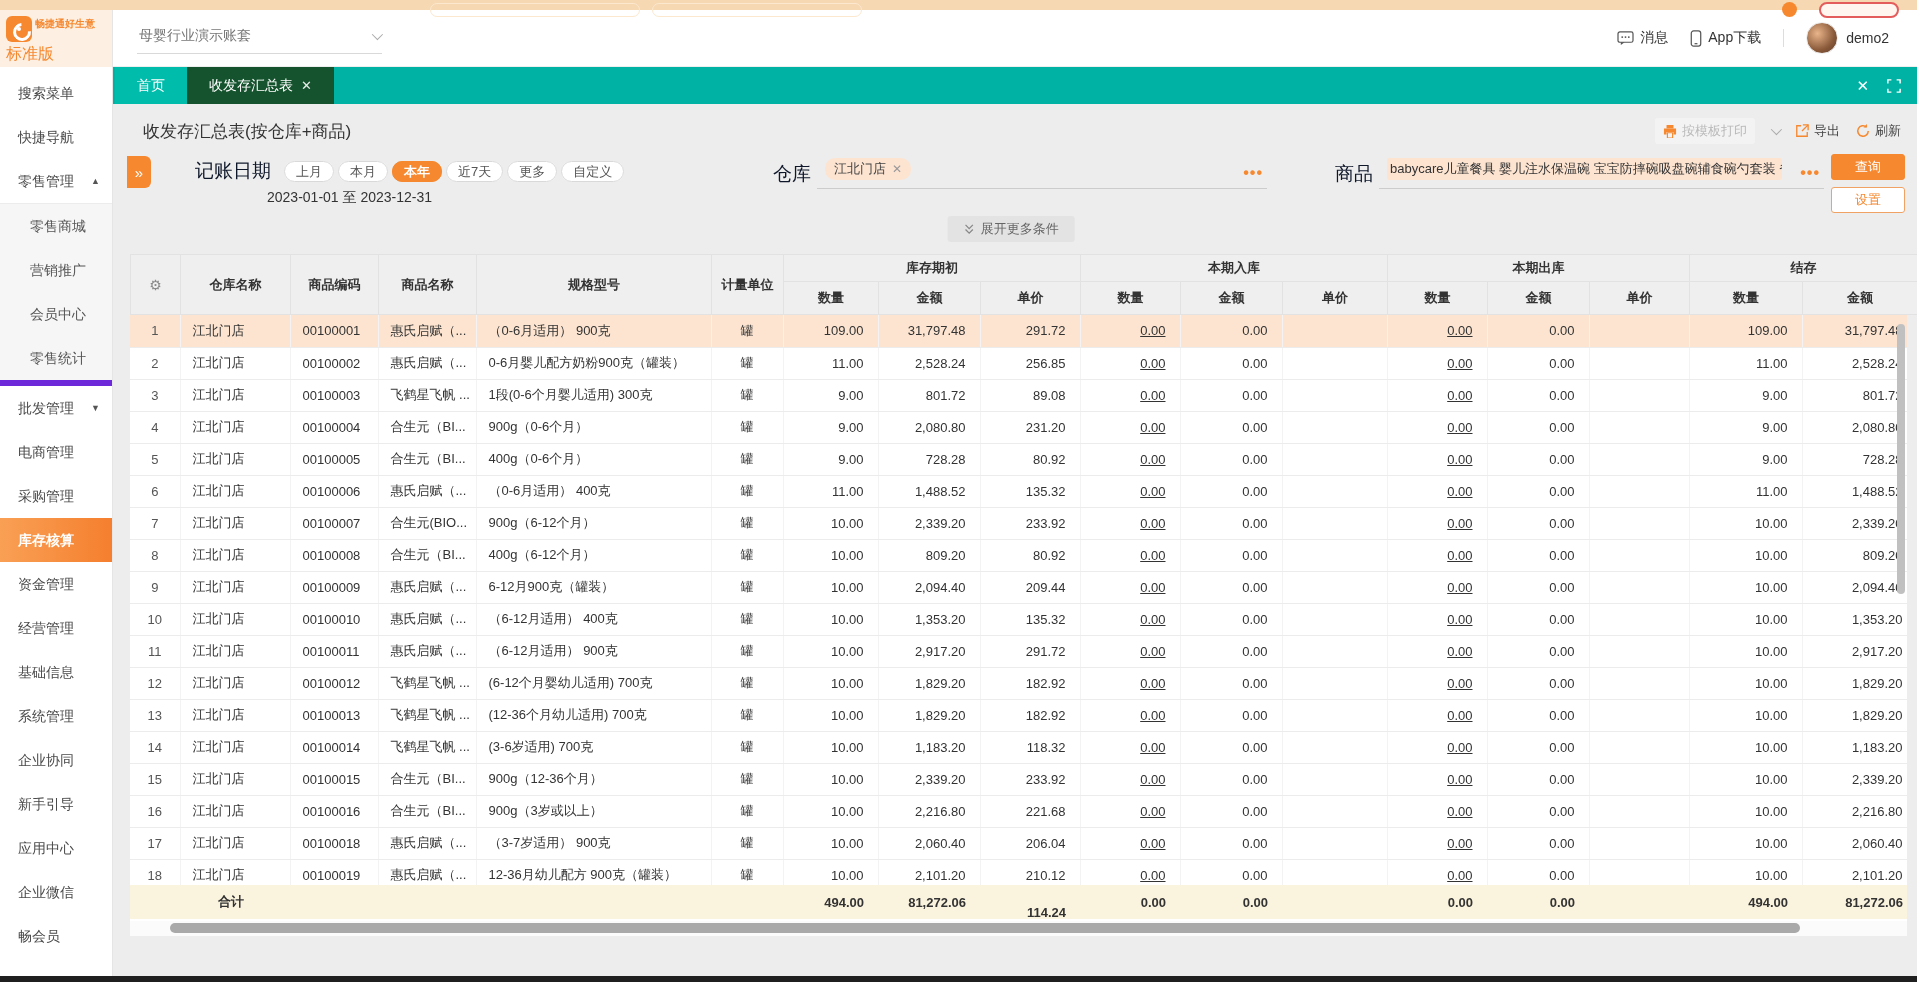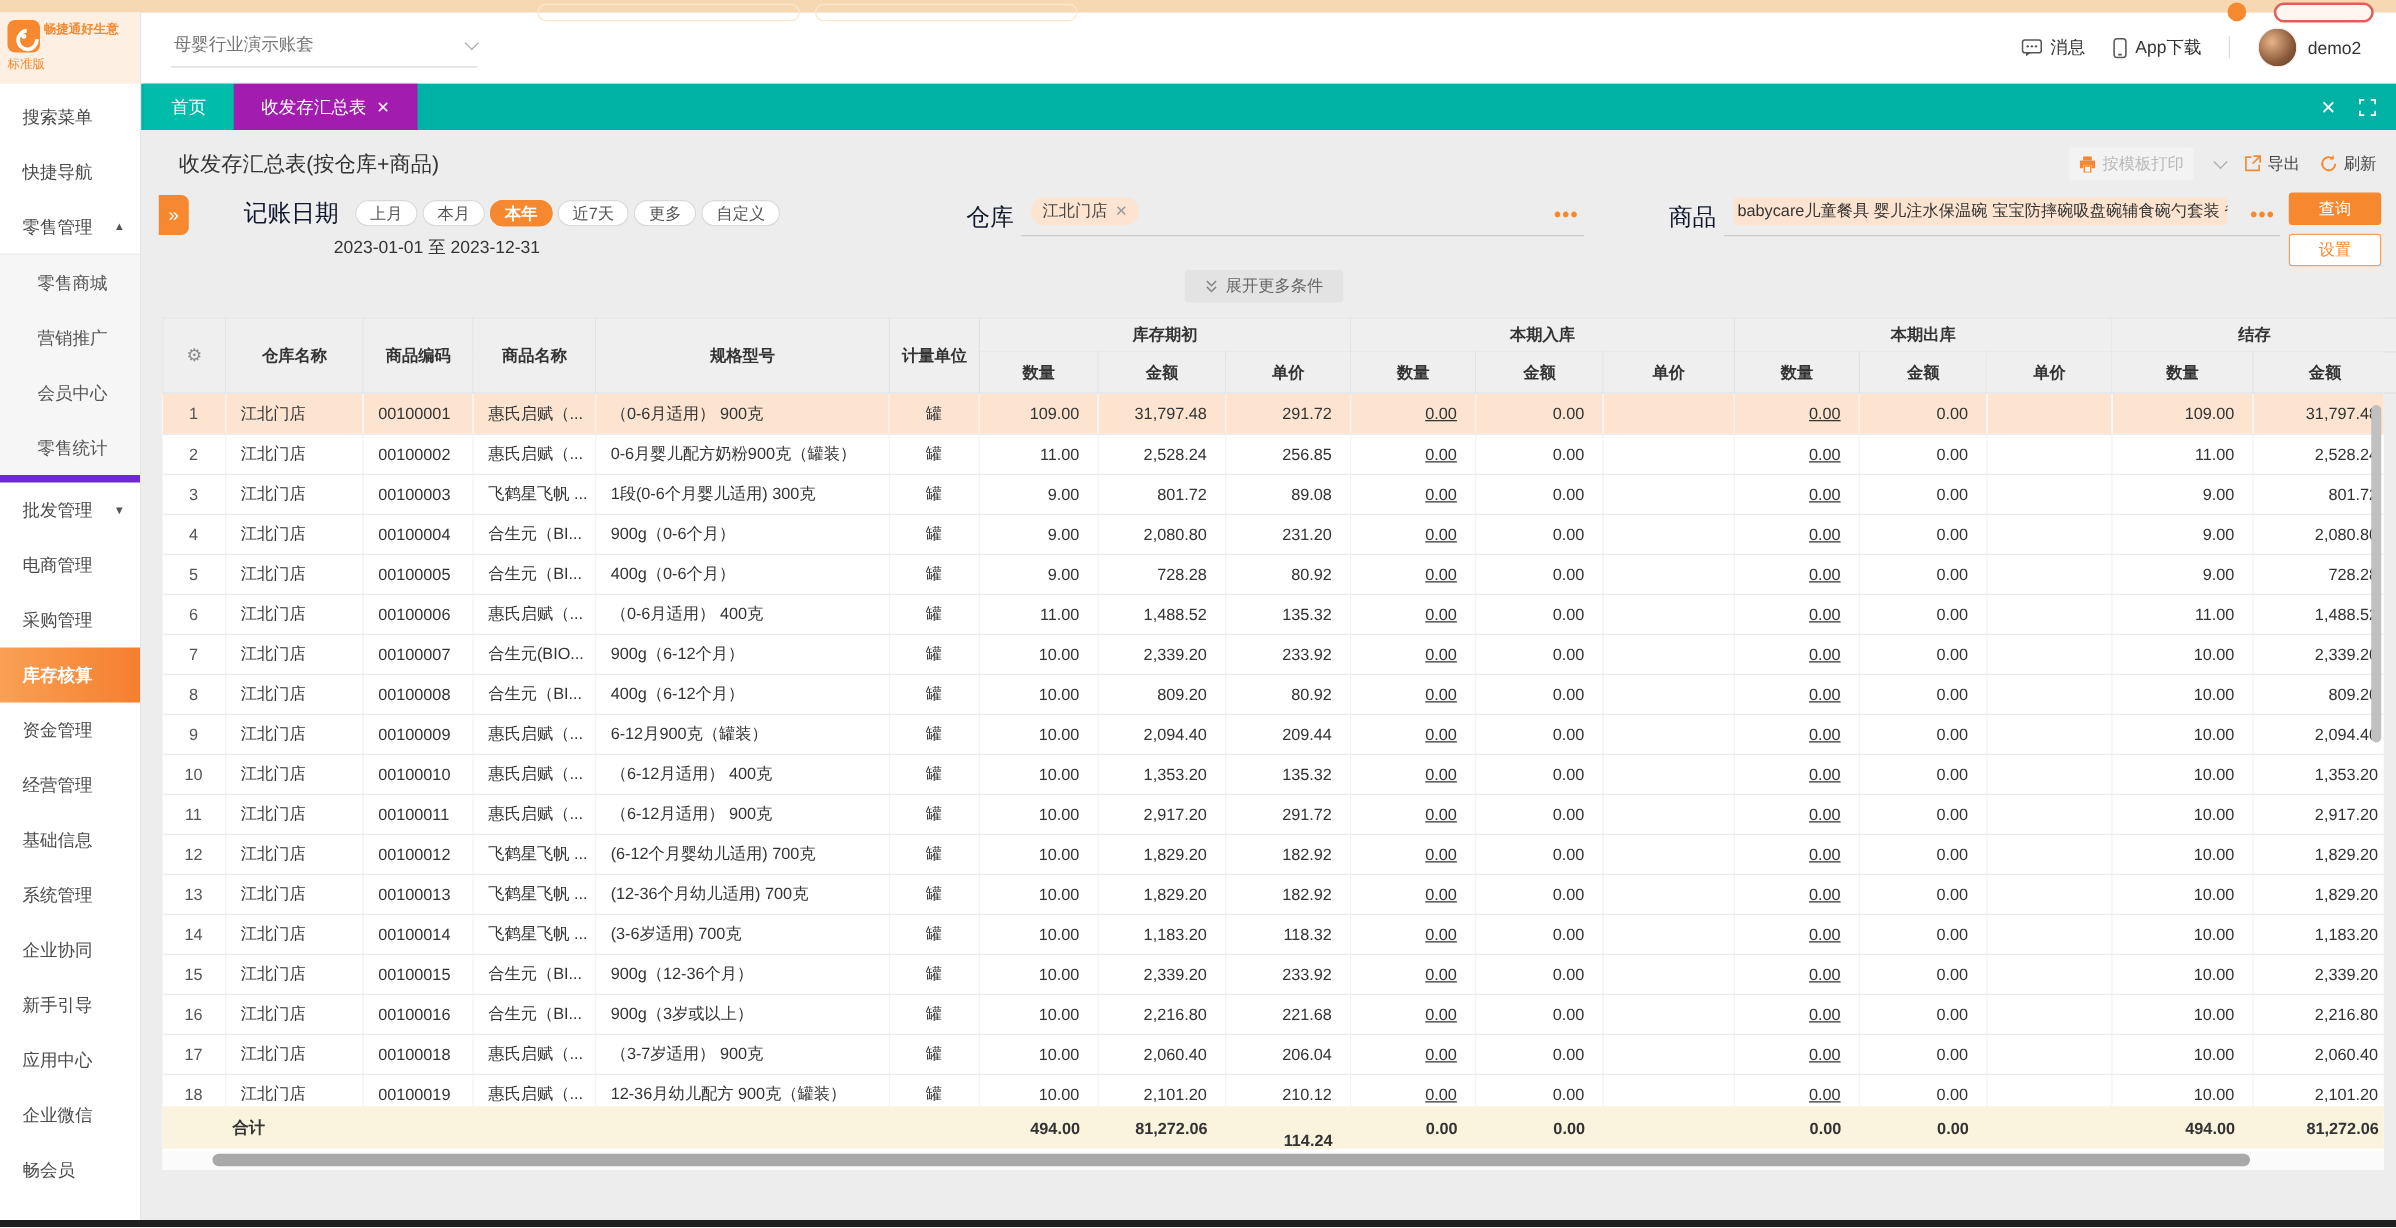--- a/index.html
+++ b/index.html
@@ -11,21 +11,21 @@
   .app { display:flex; height:966px; }
 
   
   .sidebar { width:113px; background:#fff; border-right:1px solid #e5e5e5; flex:none; display:flex; flex-direction:column; }
   .logo-block { height:57px; background:#fdf0e3; padding:6px 4px 4px 6px; position:relative; flex:none; }
   .logo-row { display:flex; align-items:flex-start; }
   .logo-mark { width:26px; height:26px; background:#f6882f; border-radius:6px; position:relative; flex:none; }
   .logo-mark::after { content:""; position:absolute; left:7px; top:7px; width:12px; height:12px; border:3px solid #fff; border-radius:50%; border-top-color:transparent; transform:rotate(40deg); }
   .logo-mark::before { content:""; position:absolute; left:11px; top:11px; width:4px; height:4px; background:#fff; border-radius:50%; z-index:2; }
   .brand-text { color:#f6882f; font-size:10px; font-weight:bold; margin-left:3px; margin-top:2px; line-height:11px; width:60px; }
-  .edition { color:#f6882f; font-size:10px; margin-top:2px; }
+  .edition { color:#f6882f; font-size:16px; margin-top:2px; }
   .sb-menu { flex:1; overflow:hidden; padding-top:4px; }
   .sb-item { height:44px; line-height:44px; padding-left:18px; font-size:14px; color:#4a4a4a; cursor:pointer; position:relative; white-space:nowrap; }
   .sb-item .arr { position:absolute; right:12px; font-size:9px; color:#555; }
   .sb-item.active { background:linear-gradient(90deg,#f9a055,#f57f2e); color:#fff; font-weight:bold; }
   .sb-sub { background:#f6f6f6; border-top:1px solid #ececec; border-bottom:6px solid #6d28d9; }
   .sb-sub .sb-item { padding-left:30px; color:#555; }
 
   
   .main-col { flex:1; display:flex; flex-direction:column; min-width:0; }
   .topbar { height:57px; background:#fff; display:flex; align-items:center; border-bottom:1px solid #eee; flex:none; }
@@ -33,21 +33,21 @@
   .chev { display:inline-block; width:8px; height:8px; border-right:1.5px solid #aaa; border-bottom:1.5px solid #aaa; transform:rotate(45deg) translateY(-2px); }
   .topbar-right { margin-left:auto; display:flex; align-items:center; gap:22px; padding-right:28px; }
   .tb-link { display:flex; align-items:center; gap:6px; font-size:14px; color:#333; cursor:pointer; }
   .tb-divider { width:1px; height:18px; background:#ddd; }
   .avatar { width:32px; height:32px; border-radius:50%; background:radial-gradient(circle at 35% 35%, #e8b48a, #8a5a3a 60%, #5a3a2a); border:1px solid #eee; }
   .user-wrap { display:flex; align-items:center; gap:8px; cursor:pointer; }
 
   .tabbar { height:37px; background:#00b2a3; display:flex; align-items:stretch; flex:none; }
   .tab { padding:0 22px; display:flex; align-items:center; color:#fff; font-size:14px; cursor:pointer; gap:8px; }
   .tab.home { background:#00bcab; margin-left:2px; }
-  .tab.current { background:#a21caf; }
+  .tab.current { background:#14532d; }
   .tab .tab-close { font-size:13px; opacity:.9; }
   .tabbar-right { margin-left:auto; display:flex; align-items:center; gap:18px; padding-right:16px; color:#fff; }
 
   .content { flex:1; background:#ededed; position:relative; overflow:hidden; }
   .title-row { display:flex; align-items:center; padding:14px 16px 6px 30px; }
   .page-title { font-size:17px; color:#333; }
   .toolbar { margin-left:auto; display:flex; align-items:center; gap:16px; font-size:13px; }
   .tool-print { display:flex; align-items:center; gap:5px; background:#f3f3f3; border-radius:3px; padding:4px 8px; color:#b9b9b9; cursor:pointer; }
   .tool-btn { display:flex; align-items:center; gap:5px; color:#444; cursor:pointer; }
 
@@ -673,21 +673,21 @@
                   <td class="c-num">0.00</td>
                   <td class="c-num"></td>
                   <td class="c-num">10.00</td>
                   <td class="c-num">2,101.20</td>
                 </tr>
               </tbody>
           </table>
         </div>
         <div class="total-strip" id="total-row">
             <div class="tc" style="width: 50px; text-align: right;"></div>
-            <div class="tc" style="width: 110px; text-align: left;">合计</div>
+            <div class="tc" style="width: 110px; text-align: center;">合计</div>
             <div class="tc" style="width: 88px; text-align: right;"></div>
             <div class="tc" style="width: 98px; text-align: right;"></div>
             <div class="tc" style="width: 235px; text-align: right;"></div>
             <div class="tc" style="width: 72px; text-align: right;"></div>
             <div class="tc" style="width: 95px; text-align: right;">494.00</div>
             <div class="tc" style="width: 102px; text-align: right;">81,272.06</div>
             <div class="tc" style="width: 100px;  margin-top: 20px;">114.24</div>
             <div class="tc" style="width: 100px; text-align: right;">0.00</div>
             <div class="tc" style="width: 102px; text-align: right;">0.00</div>
             <div class="tc" style="width: 105px; text-align: right;"></div>

